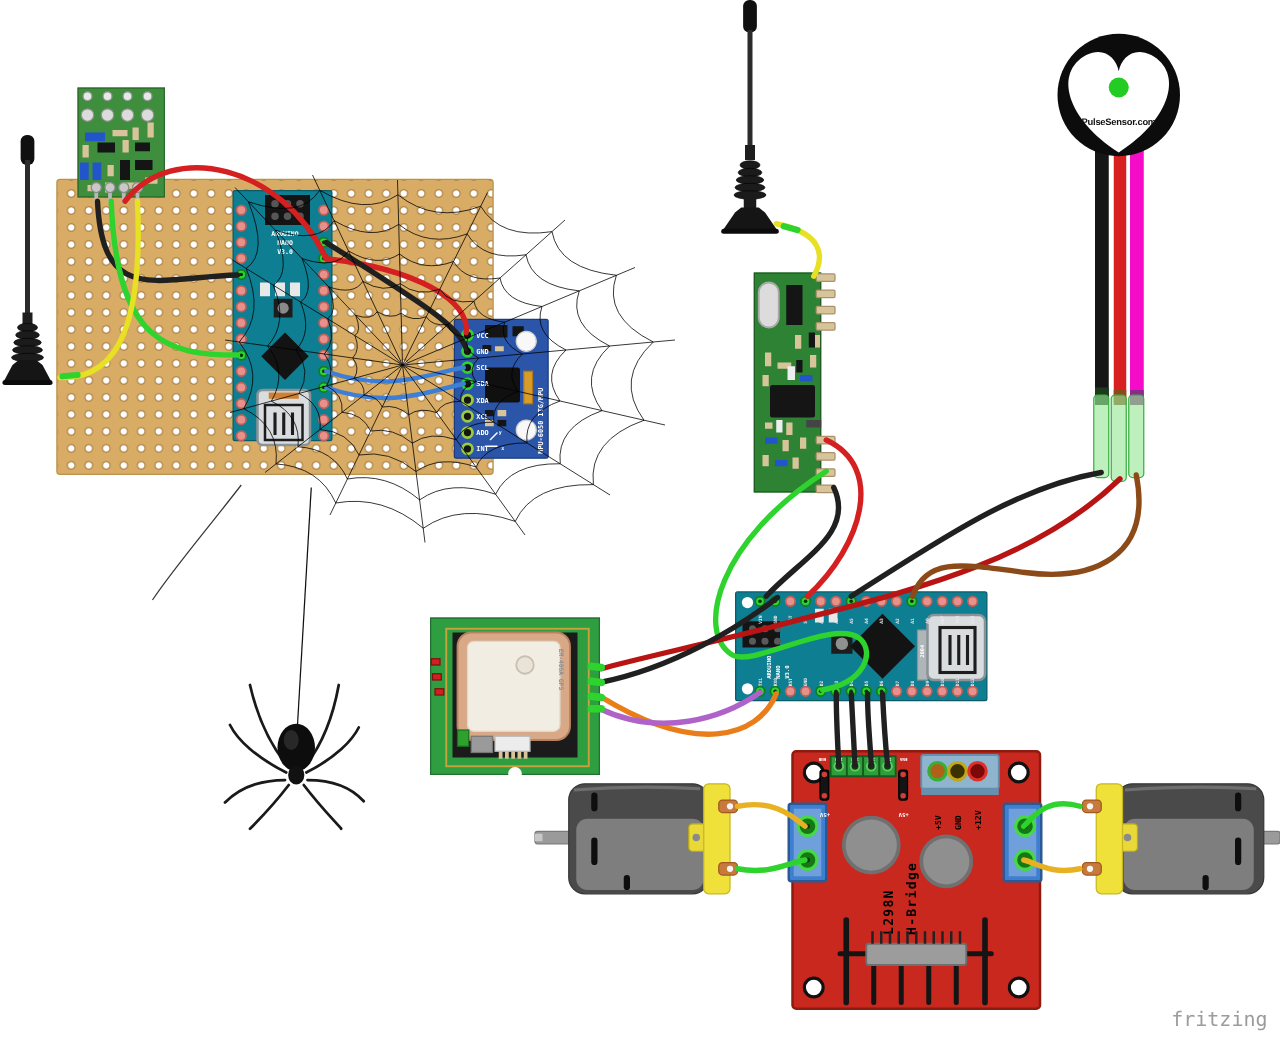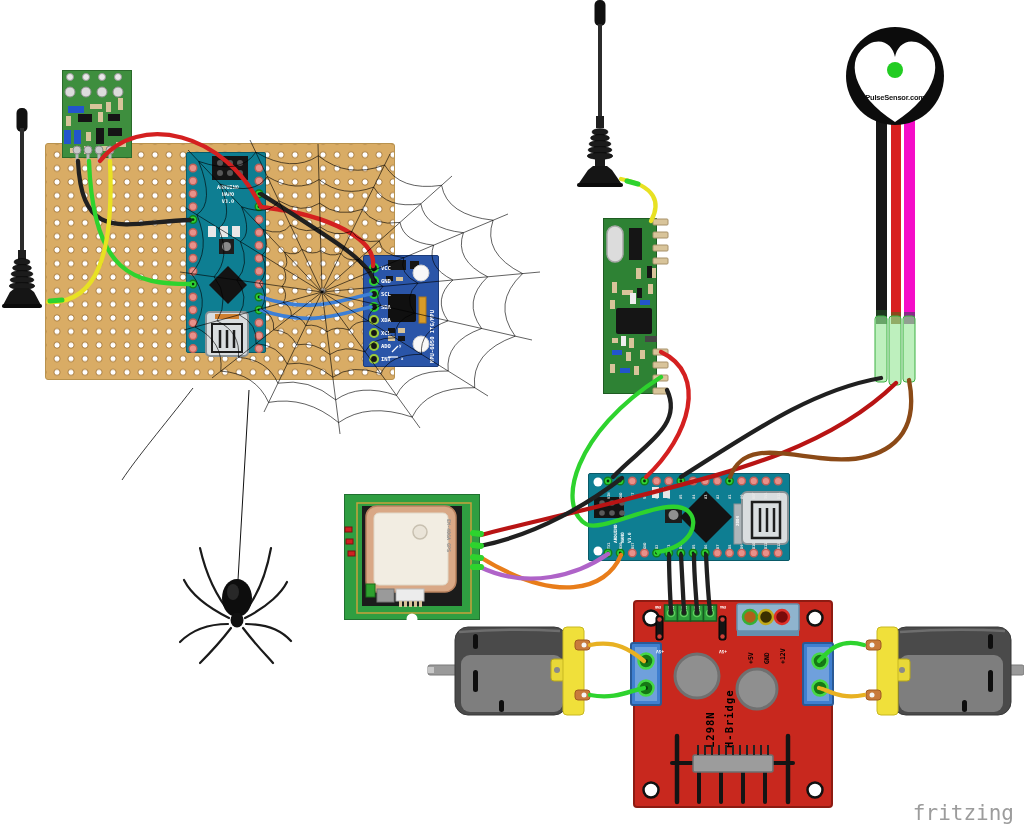--- a/index.html
+++ b/index.html
@@ -13,21 +13,21 @@
       background-image:radial-gradient(circle,#FFFFFF 2.1px,#A87C3F 3px,rgba(0,0,0,0) 3.9px);
       background-size:14px 13.6px;background-position:4px 4px;}
   #tx-board{left:62px;top:70px;width:70px;height:88px;background:#3E8E3E;border:1px solid #2A6A2A;}
   #nano-bb{left:186px;top:152px;width:80px;height:201px;background:#0E7E92;border:1px solid #0A5A68;border-radius:2px;}
   #mpu{left:363px;top:255px;width:76px;height:112px;background:#2A55A8;border:1px solid #1C3C7A;border-radius:2px;}
   #receiver{left:603px;top:218px;width:54px;height:176px;background:#2E8234;border:1px solid #1E5C22;}
   #gps{left:344px;top:494px;width:136px;height:126px;background:#2F9E41;border:1px solid #207030;}
   #nano-main{left:588px;top:473px;width:202px;height:88px;background:#0E7E92;border:1px solid #0A5A68;border-radius:2px;}
   #l298n{left:633px;top:600px;width:200px;height:208px;background:#C8281E;border:2px solid #8E1B12;border-radius:4px;}
   #watermark{position:absolute;right:10px;bottom:8px;z-index:6;color:#9C9C9C;
-      font-family:"DejaVu Sans Mono",monospace;font-size:21px;letter-spacing:0px;}
+      font-family:"DejaVu Sans Mono",monospace;font-size:16px;letter-spacing:0px;}
 </style>
 </head>
 <body>
 
 <div id="canvas">
 
   <svg id="parts" class="layer" viewBox="0 0 1024 833">
     <g>
       <rect x="16.5" y="108" width="11" height="24" rx="5" fill="#101010"></rect>
       <rect x="20" y="128" width="4" height="126" fill="#2B2B2B"></rect>

